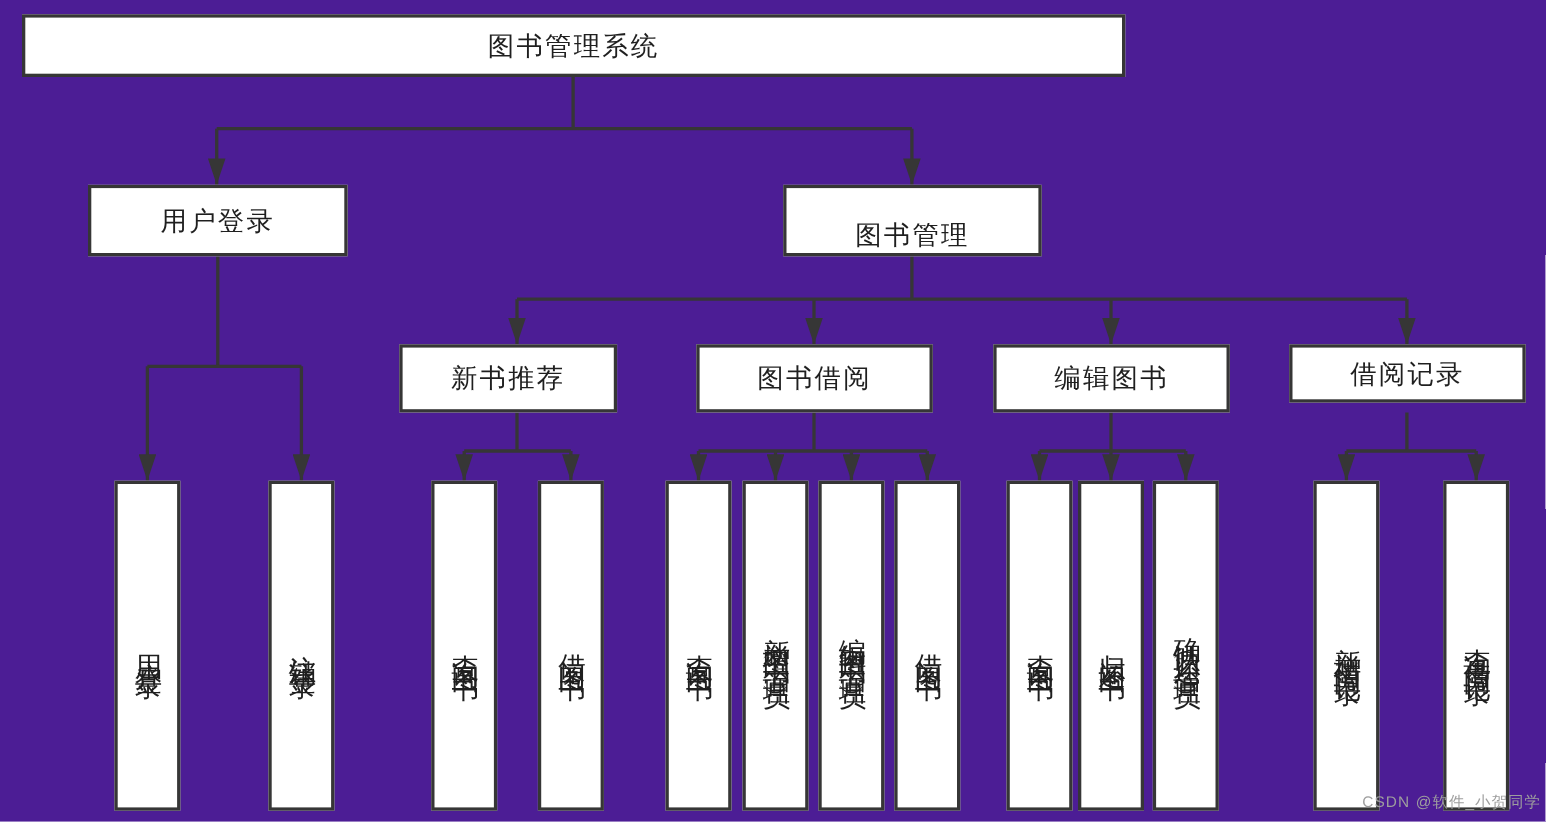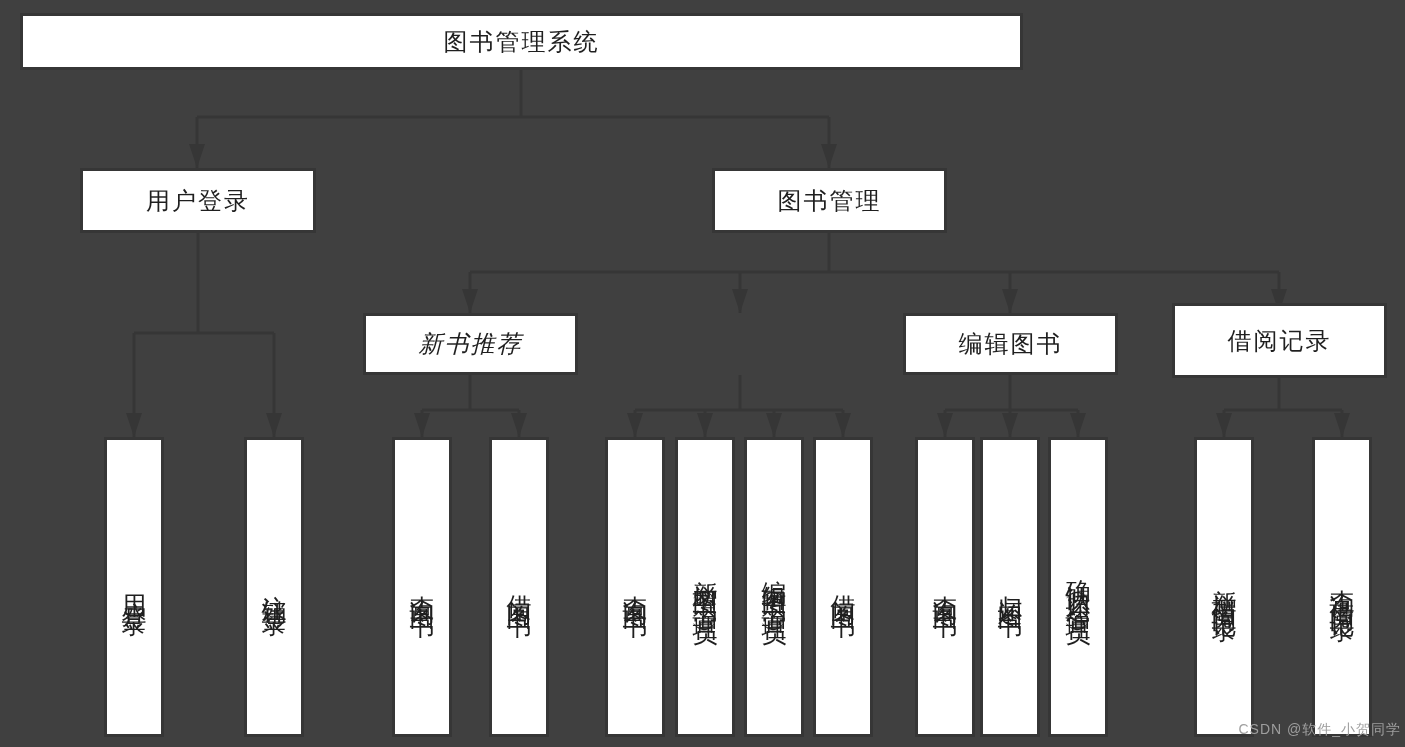--- a/index.html
+++ b/index.html
@@ -5,21 +5,21 @@
   html, body {
     margin: 0;
     padding: 0;
     background: #ffffff;
     font-family: "Liberation Sans", "DejaVu Sans", sans-serif;
   }
   #stage {
     position: relative;
     width: 1405px;
     height: 747px;
-    background: #404040;
+    background: #4c1d95;
     overflow: hidden;
   }
   #wires {
     position: absolute;
     left: 0;
     top: 0;
     width: 1405px;
     height: 747px;
   }
   .node {
@@ -120,31 +120,34 @@
     </g>
   </svg>
 
   <div class="node" style="left:20px; top:13px; width:1003px; height:57px;">
     <span>图书管理系统</span>
   </div>
 
   <div class="node" style="left:80px; top:168px; width:236px; height:65px;">
     <span>用户登录</span>
   </div>
-  <div class="node" style="left:712px; top:168px; width:235px; height:65px;">
+  <div class="node" style="left:712px; top:168px; width:235px; height:65px;align-items:flex-end;">
     <span>图书管理</span>
   </div>
 
-  <div class="node" style="left:363px; top:313px; width:215px; height:62px;font-style:italic;">
+  <div class="node" style="left:363px; top:313px; width:198px; height:62px;">
     <span>新书推荐</span>
+  </div>
+  <div class="node" style="left:633px; top:313px; width:215px; height:62px;">
+    <span>图书借阅</span>
   </div>
   <div class="node" style="left:903px; top:313px; width:215px; height:62px;">
     <span>编辑图书</span>
   </div>
-  <div class="node" style="left:1172px; top:303px; width:215px; height:75px;">
+  <div class="node" style="left:1172px; top:313px; width:215px; height:53px;">
     <span>借阅记录</span>
   </div>
 
   <div class="leaf" style="left:104px;">
     <span class="vtext">用户登录</span>
   </div>
   <div class="leaf" style="left:244px;">
     <span class="vtext">注销登录</span>
   </div>
 

